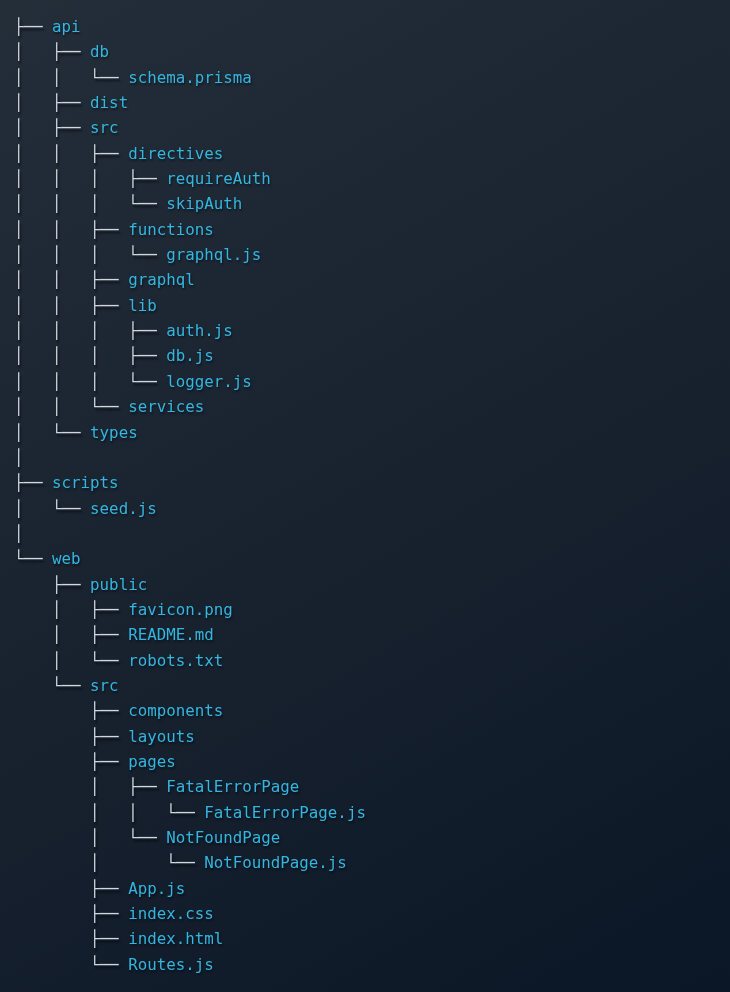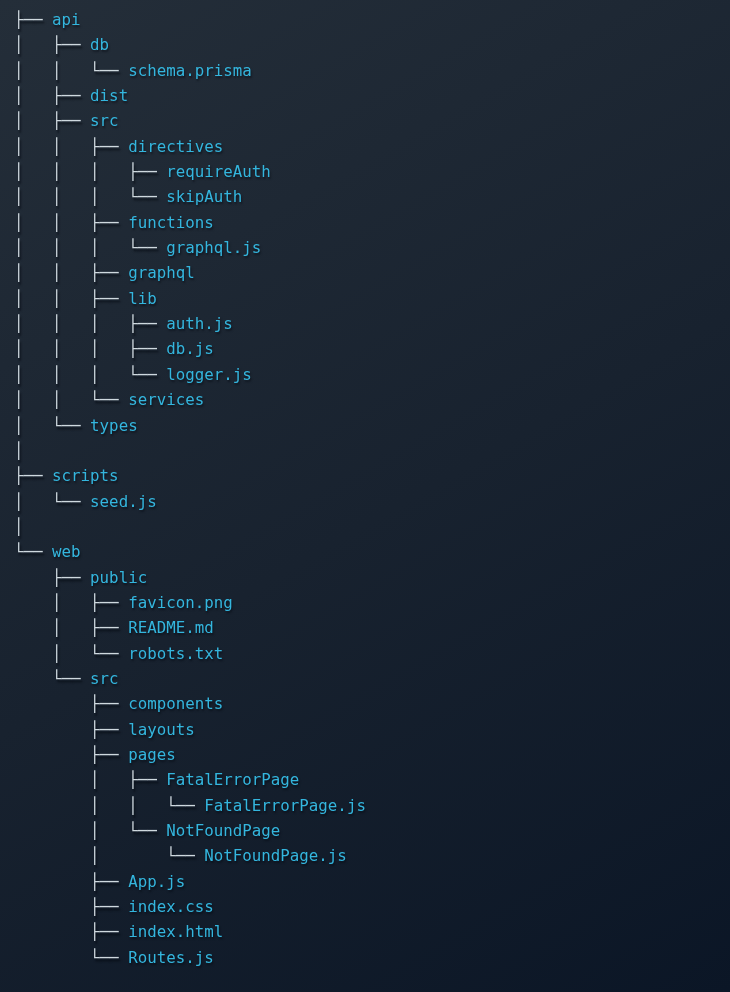--- a/index.html
+++ b/index.html
@@ -7,21 +7,21 @@
     width: 730px;
     height: 992px;
     overflow: hidden;
     background: linear-gradient(150deg,
       var(--bg-start, #242e39) 0%,
       var(--bg-mid, #18222f) 52%,
       var(--bg-end, #0b1626) 100%);
   }
   .tree {
     margin: 0;
-    padding: 7px 0 0 14px;
+    padding: 14px 0 0 14px;
     font-family: "DejaVu Sans Mono", "Liberation Mono", monospace;
     font-size: 15.8px;
     line-height: 25.35px;
   }
   .row {
     white-space: pre;
     height: 25.35px;
   }
   .branch {
     color: var(--branch, #cfd9df);

